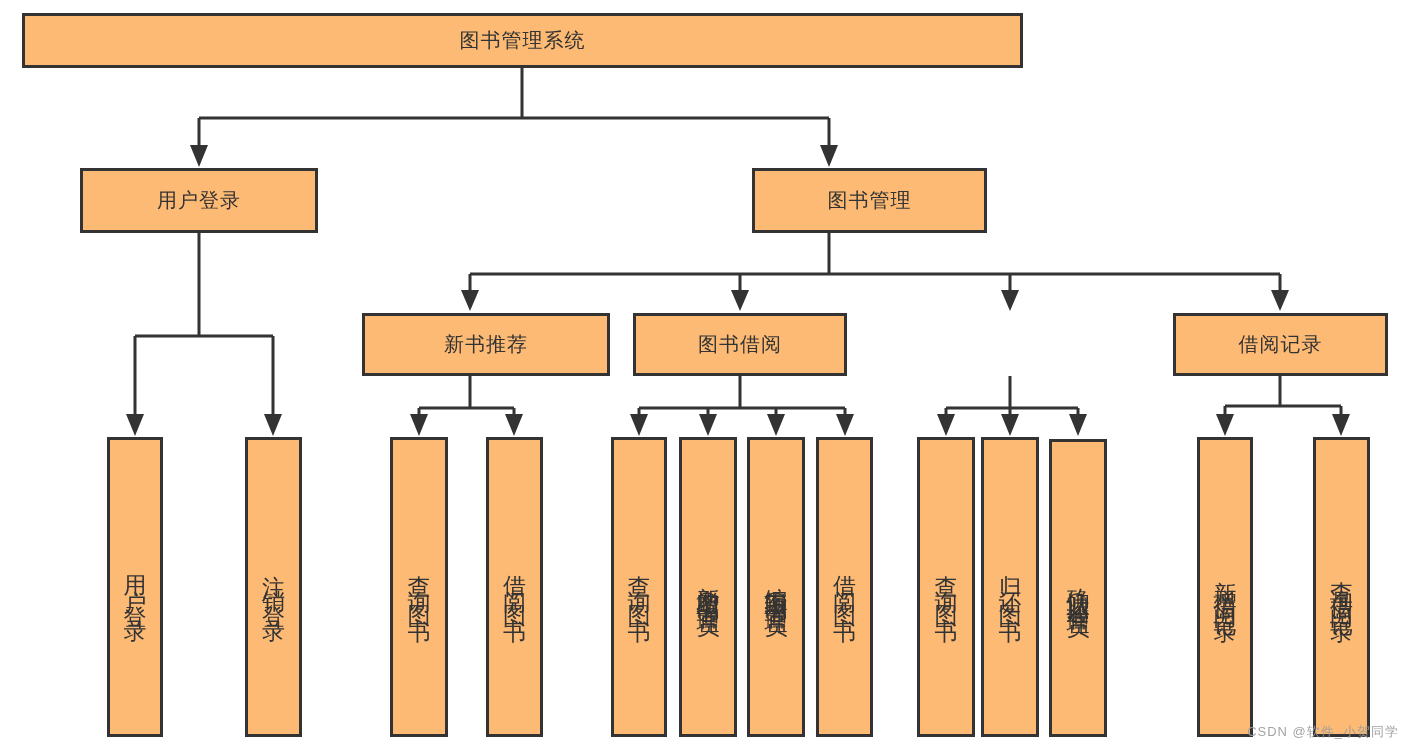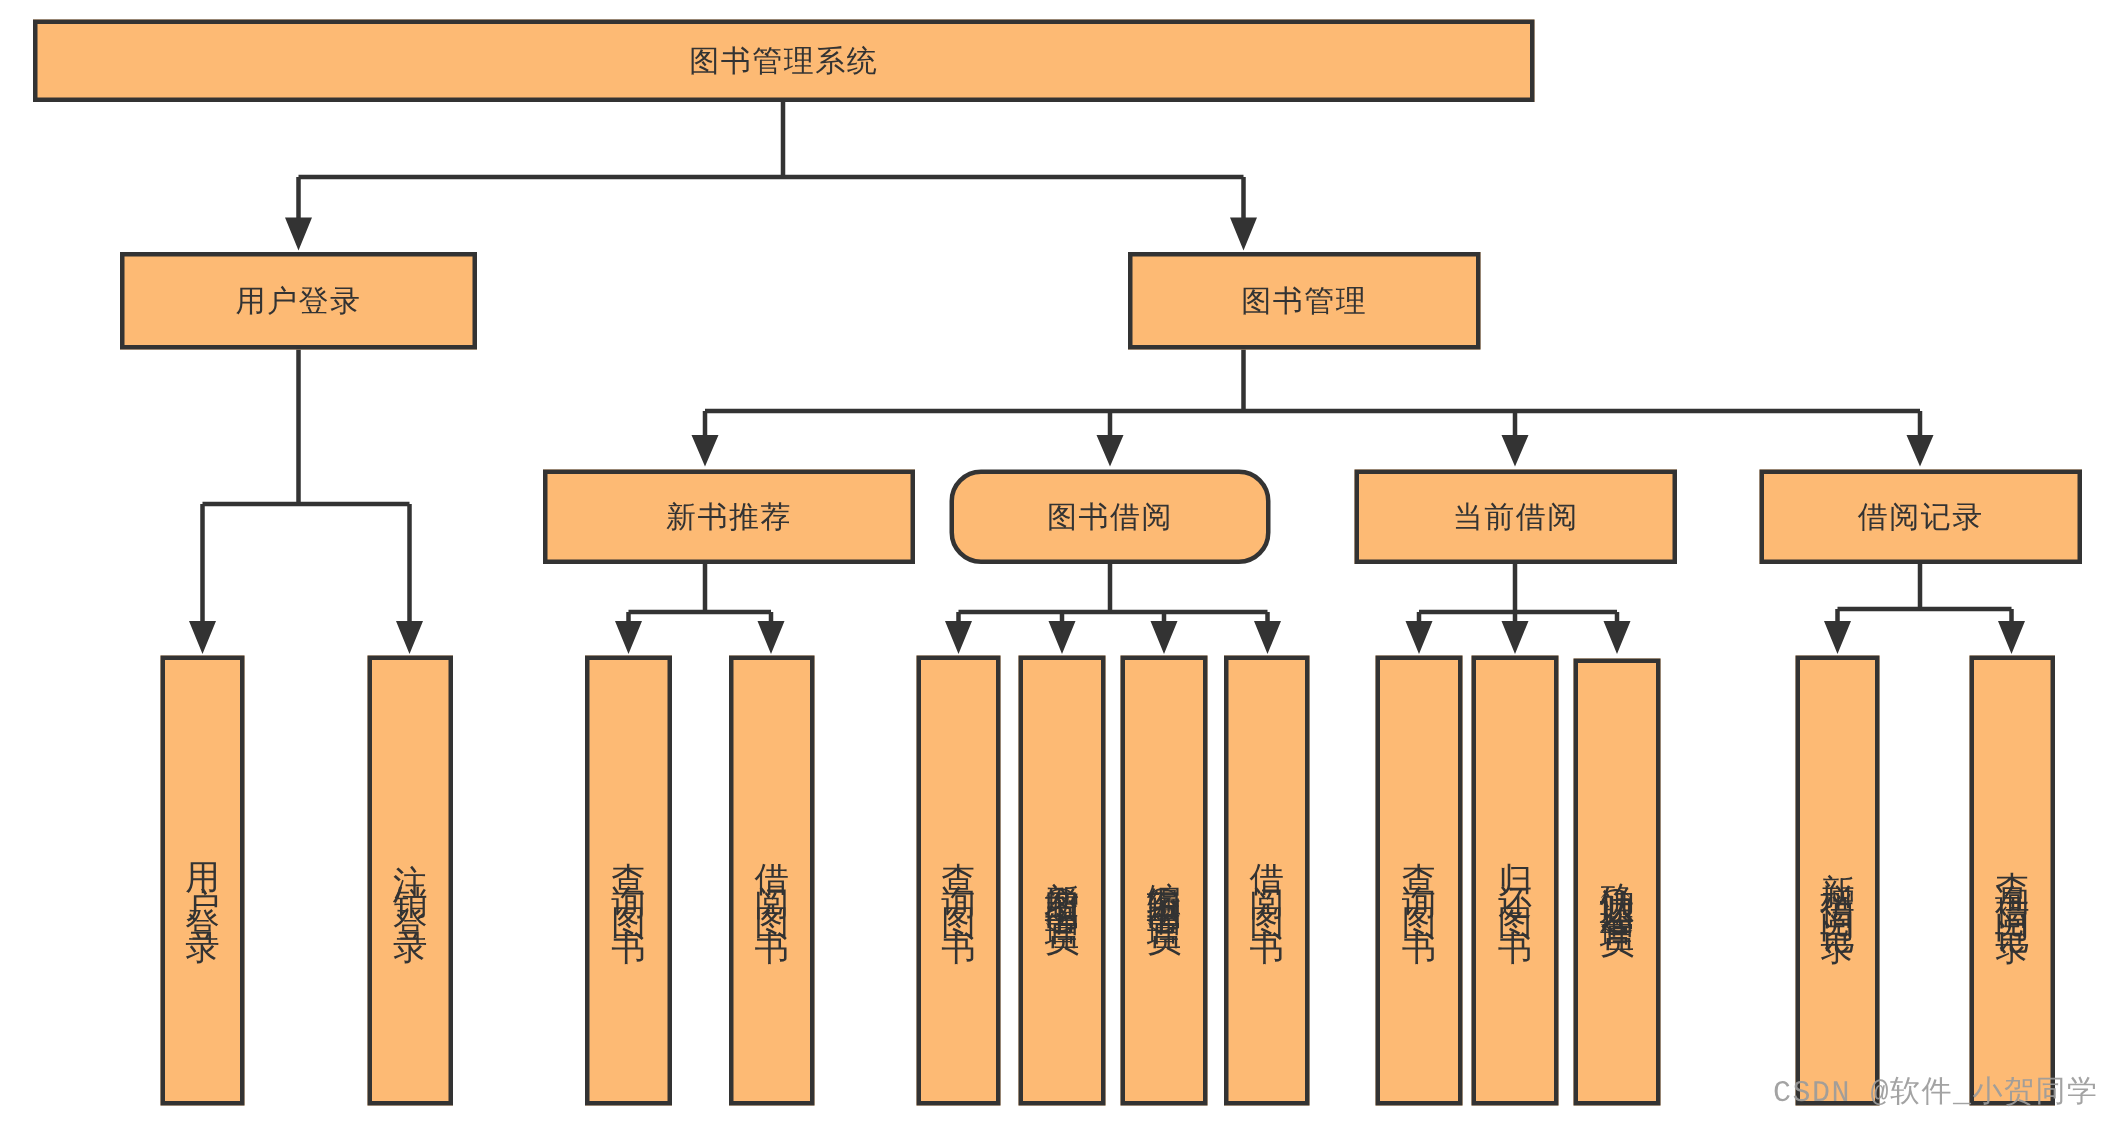--- a/index.html
+++ b/index.html
@@ -35,27 +35,26 @@
     writing-mode:vertical-rl;
     letter-spacing:15px;
     line-height:1;
     white-space:nowrap;
   }
   .vnode.dense6 .vtext{letter-spacing:8px;}
   .vnode.dense9 .vtext{letter-spacing:4px;}
   .watermark{
     position:absolute;
     right:6px;bottom:6px;
-    font-size:20px;
+    font-size:13px;
     color:var(--watermark);
     opacity:.92;
     letter-spacing:1px;
     z-index:10;
     white-space:nowrap;
-    font-family:Liberation Mono, monospace;
   }
 </style>
 </head>
 <body>
 
 <div class="canvas">
 
   <svg class="connectors" viewBox="0 0 1405 747" xmlns="http://www.w3.org/2000/svg">
     <path class="ln" d="
       M522 68 V118 M199 118 H829 M199 118 V146 M829 118 V146
@@ -82,25 +81,22 @@
   <div class="node hnode" style="left:80px;top:168px;width:238px;height:65px;">
     <span>用户登录</span>
   </div>
   <div class="node hnode" style="left:712px;top:168px;width:235px;height:65px;margin-left:40px;">
     <span>图书管理</span>
   </div>
 
   <div class="node hnode" style="left:362px;top:313px;width:248px;height:63px;">
     <span>新书推荐</span>
   </div>
-  <div class="node hnode" style="left:633px;top:313px;width:214px;height:63px;border-radius:21px;">
+  <div class="node hnode" style="left:633px;top:313px;width:214px;height:63px;">
     <span>图书借阅</span>
-  </div>
-  <div class="node hnode" style="left:903px;top:313px;width:215px;height:63px;">
-    <span>当前借阅</span>
   </div>
   <div class="node hnode" style="left:1173px;top:313px;width:215px;height:63px;">
     <span>借阅记录</span>
   </div>
 
   <div class="node vnode" style="left:107px;top:437px;width:56px;height:300px;">
     <span class="vtext">用户登录</span>
   </div>
   <div class="node vnode" style="left:245px;top:437px;width:57px;height:300px;">
     <span class="vtext">注销登录</span>

